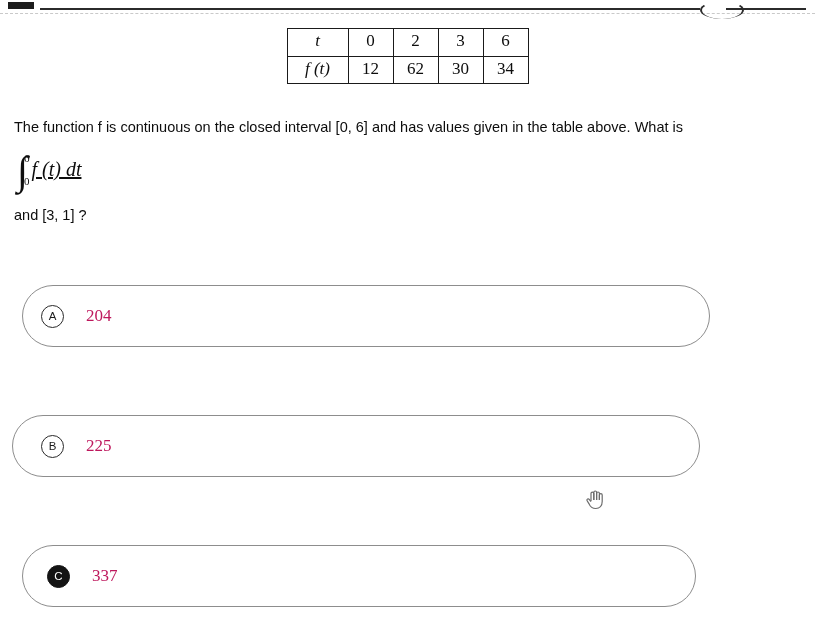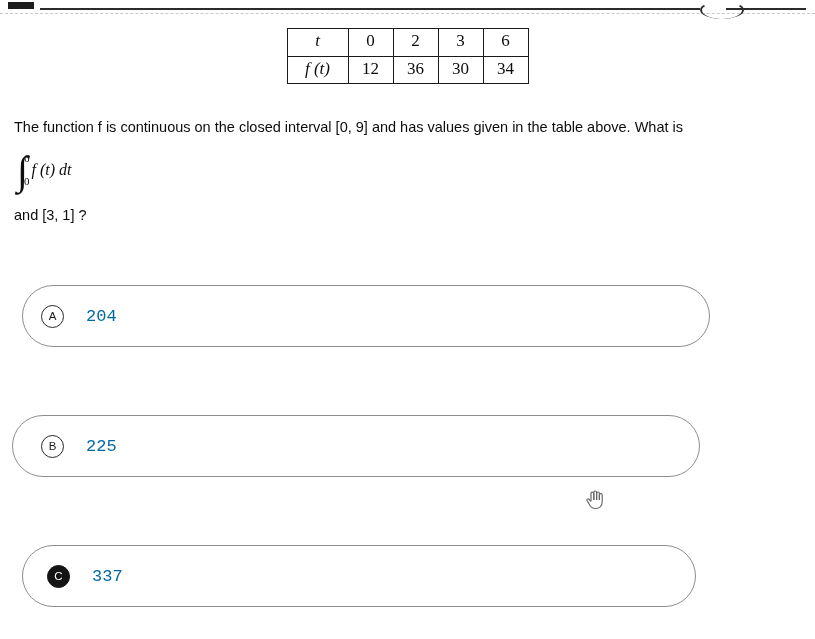--- a/index.html
+++ b/index.html
@@ -127,22 +127,23 @@
     justify-content: space-between;
     height: 38px;
     font-size: 11px;
     margin-left: -4px;
     margin-right: 2px;
   }
   .integral .limits .up { text-align: left; }
   .integral .limits .lo { text-align: left; }
   .integrand {
     font-family: "Liberation Serif", serif;
-    font-size: 16px;
+    font-size: 20px;
     font-style: italic;
+    text-decoration: underline;
   }
 
   
   .choices {
     position: absolute;
     top: 285px;
     left: 0;
     width: 815px;
   }
   .choice {
@@ -168,23 +169,23 @@
     color: #1a1a1a;
     flex: 0 0 auto;
   }
   .choice .bubble.filled {
     background: #141414;
     border-color: #141414;
     color: #ffffff;
   }
   .choice .ctext {
     margin-left: 22px;
-    font-family: Liberation Mono, monospace;
+    font-family: Liberation Serif, serif;
     font-size: 17px;
-    color: #0369a1;
+    color: #be185d;
   }
 
   
   #choice-a {
     left: 22px;
     width: 688px;
     top: 0px;
   }
   #choice-a .bubble { margin-left: 18px; }
 
@@ -228,30 +229,30 @@
         <tr>
       <td class="label">t</td>
       <td>0</td>
       <td>2</td>
       <td>3</td>
       <td>6</td>
     </tr>
     <tr>
       <td class="label">f (t)</td>
       <td>12</td>
-      <td>36</td>
+      <td>62</td>
       <td>30</td>
       <td>34</td>
     </tr>
   </tbody>
     </table>
 </div>
 
 <div class="question">
-  <span class="qline">The function f is continuous on the closed interval [0, 9] and has values given in the table above. What is</span>
+  <span class="qline">The function f is continuous on the closed interval [0, 6] and has values given in the table above. What is</span>
   <span class="qline two">
     <span class="integral">
       <span class="sign">∫</span>
       <span class="limits">
         <span class="up">6</span>
         <span class="lo">0</span>
       </span>
       <span class="integrand">f (t) dt</span>
     </span>
   </span>

